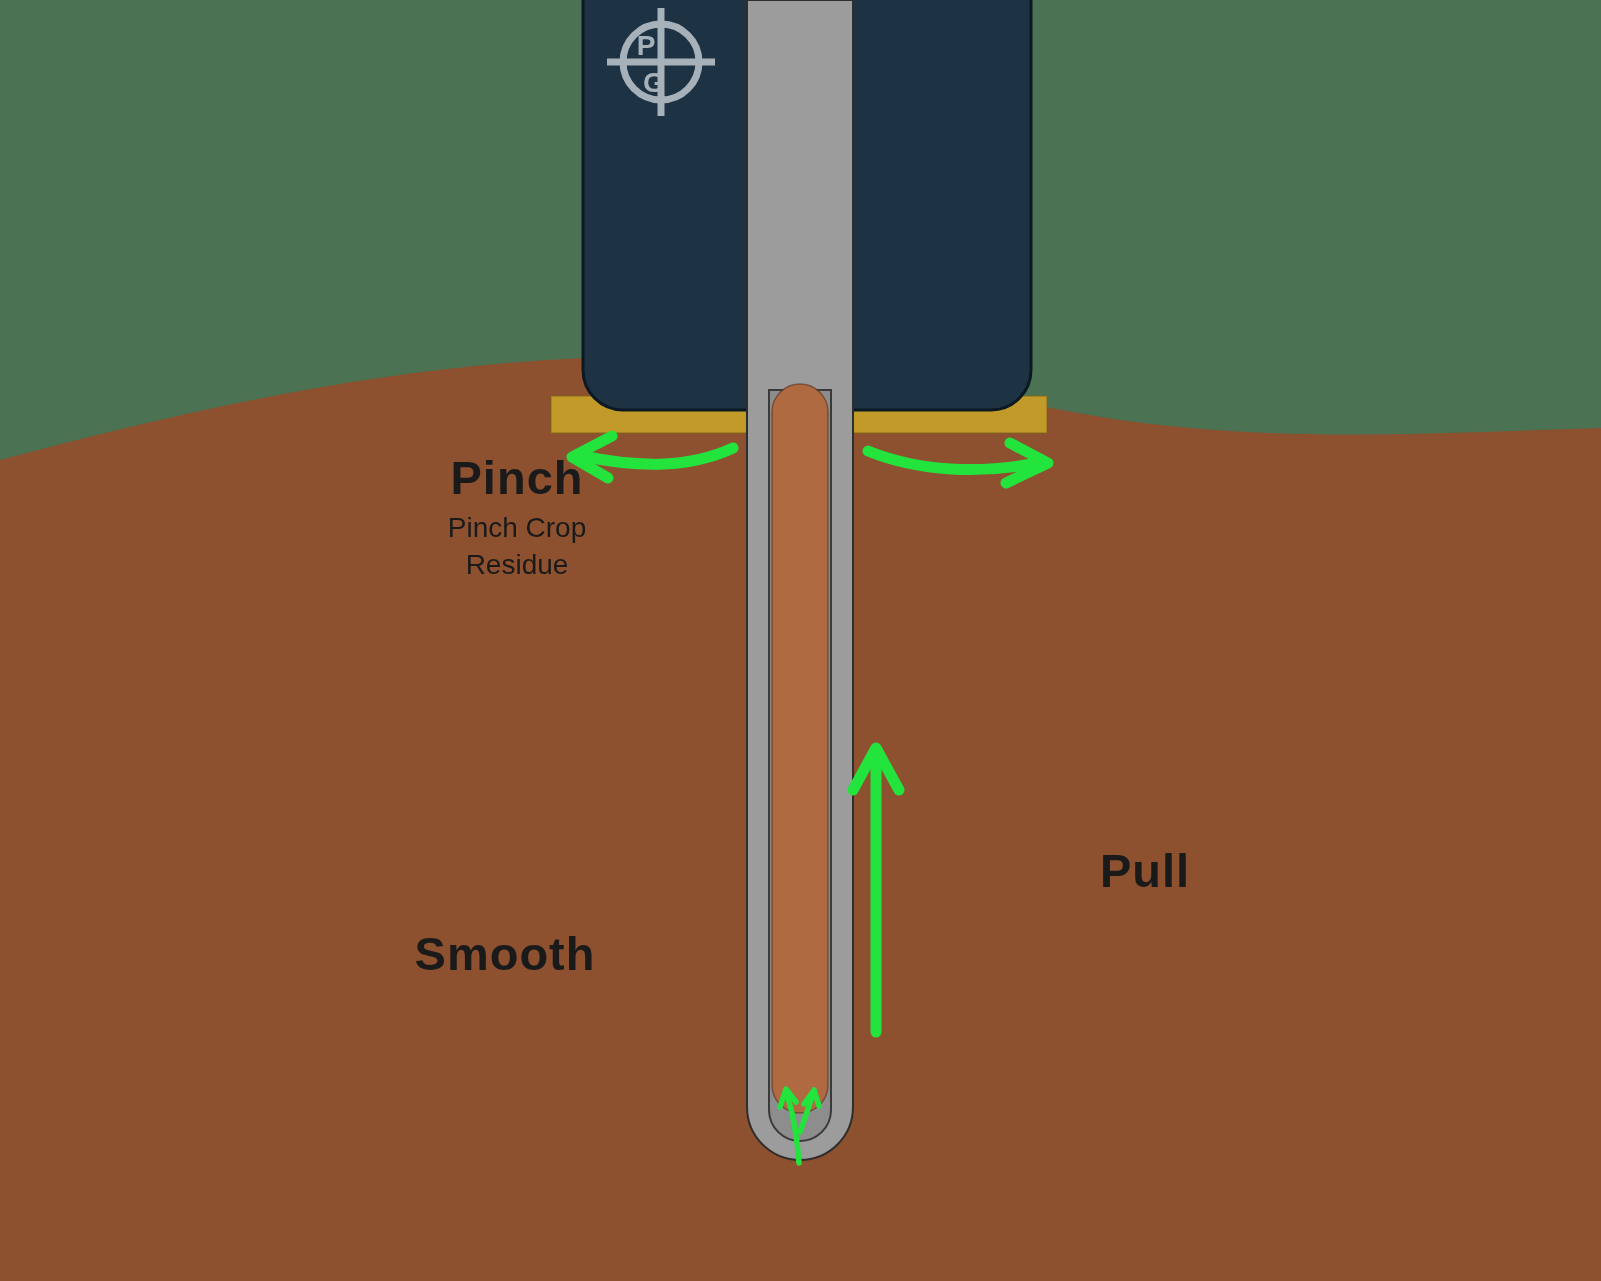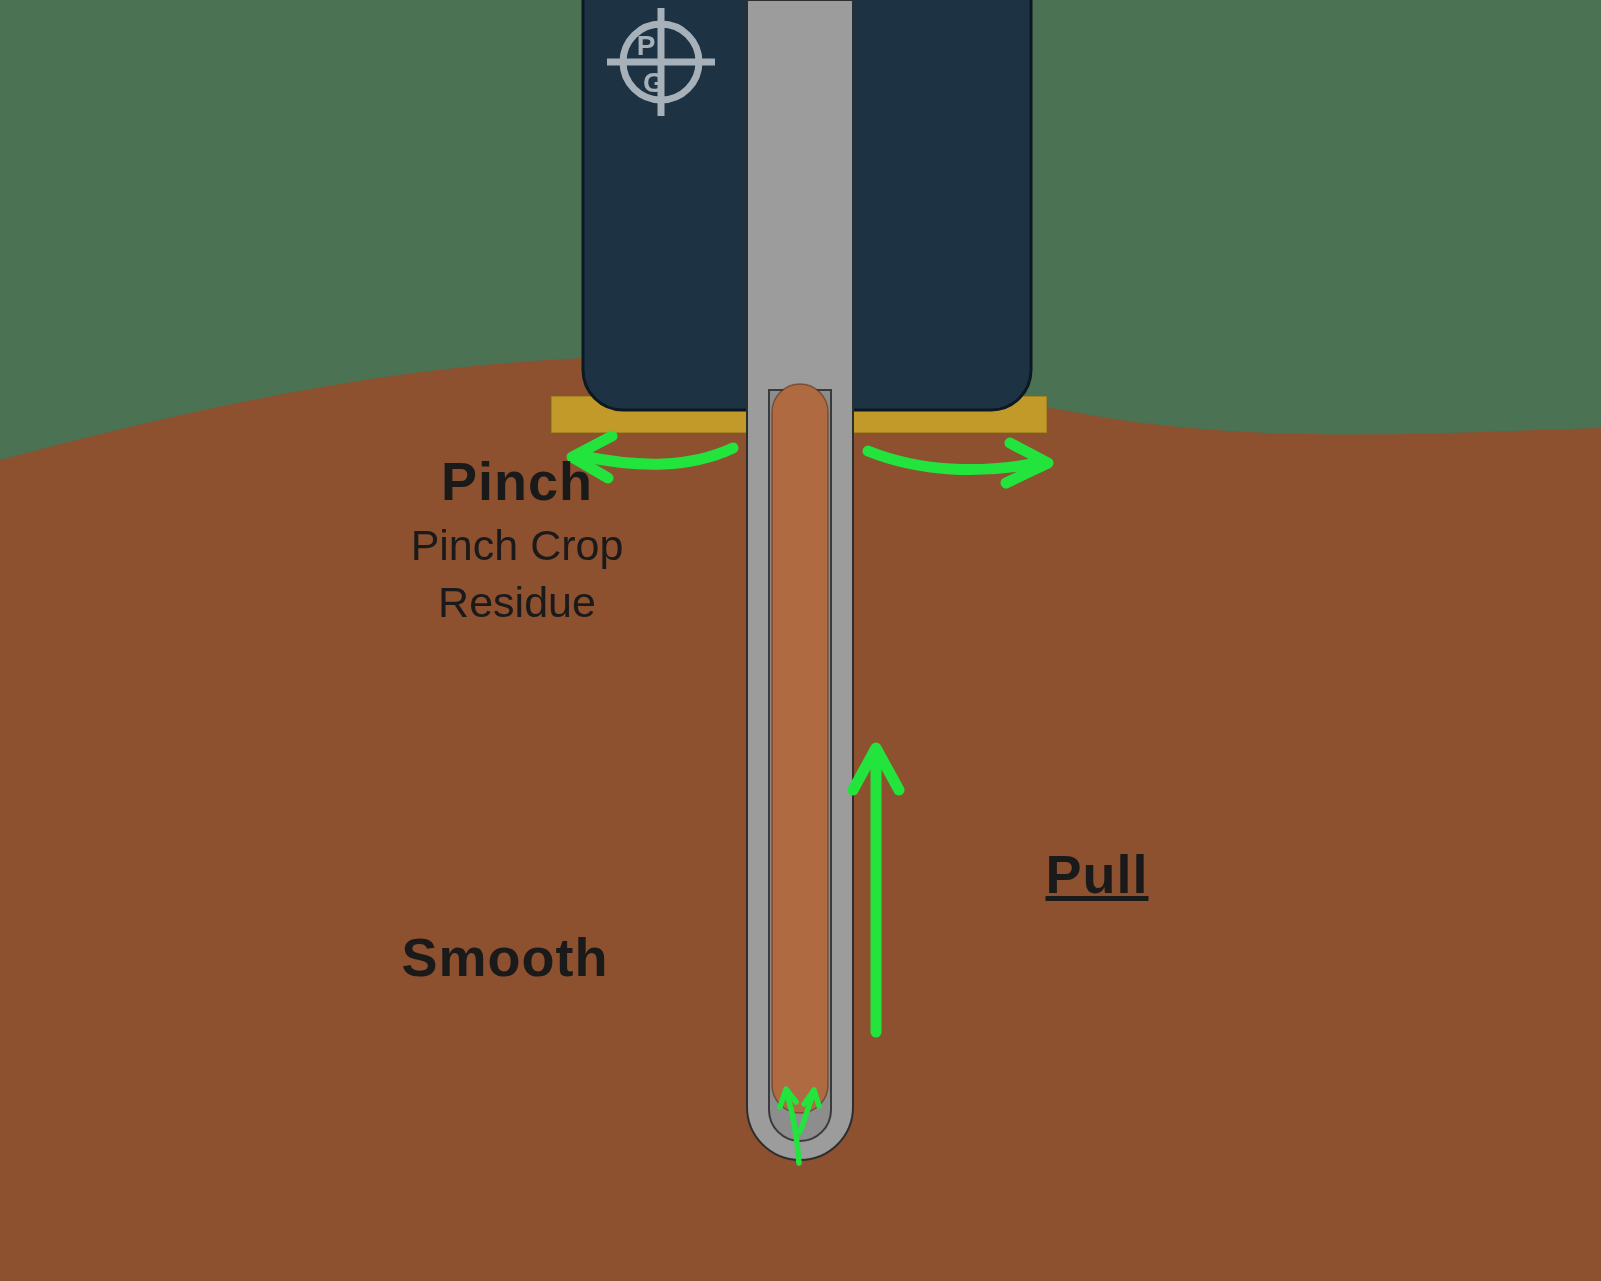--- a/index.html
+++ b/index.html
@@ -17,28 +17,28 @@
   #diagram-svg {
     position: absolute;
     inset: 0;
   }
   .label {
     position: absolute;
     text-align: center;
     color: var(--text, #1a1a1a);
   }
   .label-title {
-    font-size: 54px;
+    font-size: 47px;
     font-weight: 800;
     line-height: 1.1;
     letter-spacing: 1px;
   }
   .label-sub {
     margin-top: 6px;
-    font-size: 43px;
+    font-size: 28px;
     font-weight: 400;
     line-height: 1.32;
     white-space: pre-line;
   }
   .logo-letter {
     font-family: "Liberation Sans", sans-serif;
     font-weight: bold;
     fill: var(--logo, #a7b1ba);
   }
 </style>
@@ -95,21 +95,21 @@
       <path d="M 804 1104 L 814 1090 L 819 1106"></path>
     </g>
   </svg>
 
   <div class="label" style="left: 317px; top: 452px; width: 400px;">
     <div class="label-title">Pinch</div>
     <div class="label-sub">Pinch Crop
 Residue</div>
   </div>
 
-  <div class="label" style="left: 817px; top: 845px; width: 560px; text-decoration: underline;">
+  <div class="label" style="left: 865px; top: 845px; width: 560px;">
     <div class="label-title">Pull</div>
   </div>
 
   <div class="label" style="left: 235px; top: 928px; width: 540px;">
     <div class="label-title">Smooth</div>
   </div>
 
 </div>
 
 </body></html>

